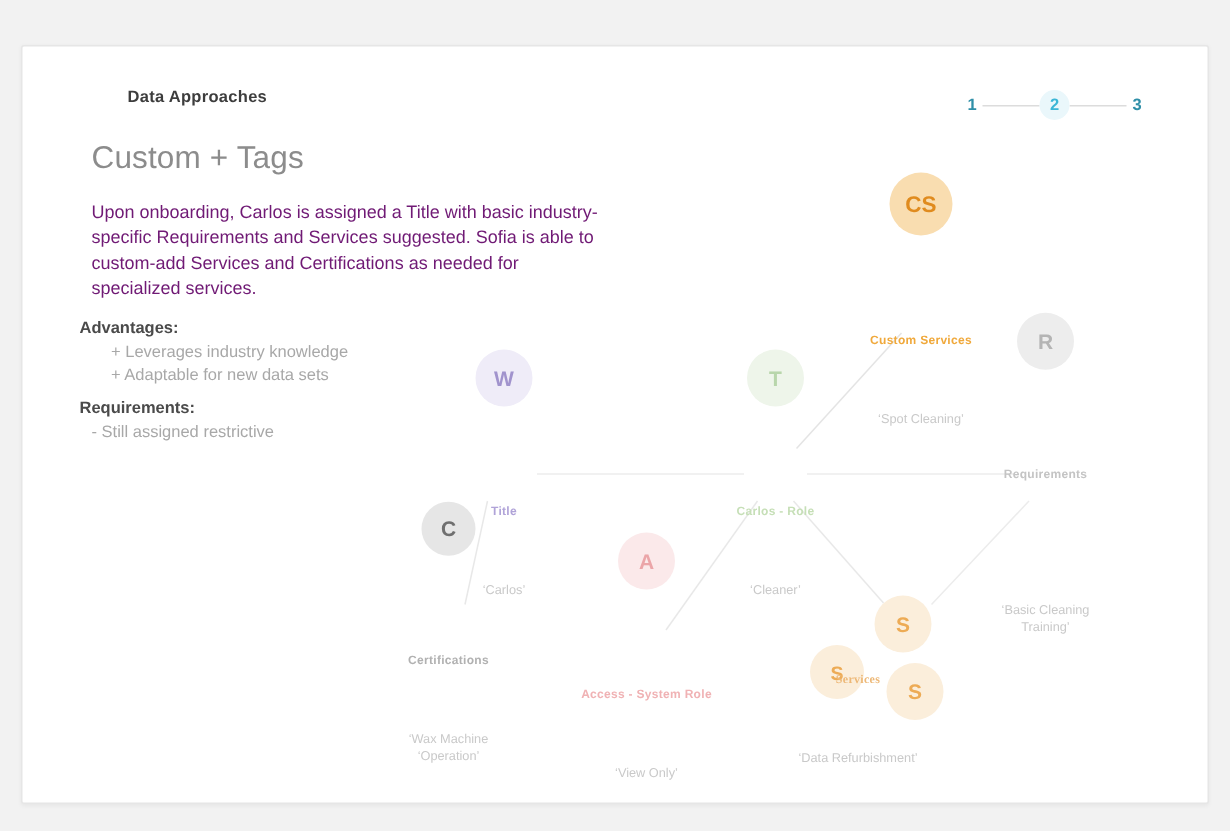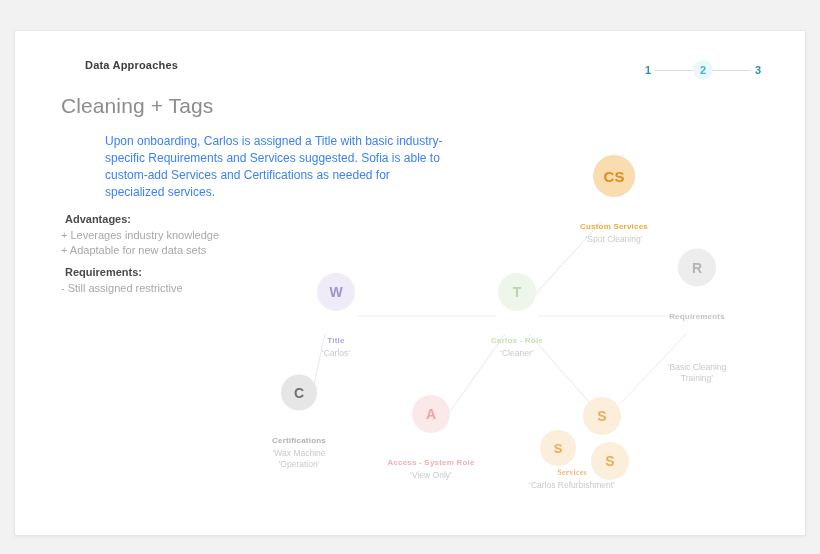--- a/index.html
+++ b/index.html
@@ -30,32 +30,32 @@
     padding-left: 24px;
   }
   .page-title {
     position: absolute; left: 46px; top: 63px;
     font-size: 21px; font-weight: 400; color: #8c8c8c;
     letter-spacing: 0.1px;
   }
   .body-copy {
     position: absolute; left: 46px; top: 102px;
     width: 340px;
-    font-size: 12px; line-height: 17px; color: #3b82f6; margin-left: 44px;
+    font-size: 12px; line-height: 17px; color: #701a75;
   }
   .section-head {
-    position: absolute; left: 50px;
+    position: absolute; left: 38px;
     font-size: 11px; font-weight: bold; color: #4a4a4a;
   }
   .section-list {
     position: absolute; left: 46px;
     font-size: 11px; line-height: 15px; color: #a8a8a8;
   }
   #adv-head { top: 182px; }
-  #adv-list { top: 197px; }
+  #adv-list { top: 197px; margin-left: 13px; }
   #dis-head { top: 235px; }
   #dis-list { top: 250px; }
 
   
   .pager {
     position: absolute; right: 40px; top: 29px;
     display: flex; align-items: center;
     height: 20px;
   }
   .pager-num {
@@ -73,20 +73,21 @@
 
   
   .diagram { position: absolute; left: 0; top: 0; width: 792px; height: 506px; }
   .edges { position: absolute; left: 0; top: 0; }
 
   .node {
     position: absolute;
     display: flex; flex-direction: column; align-items: center;
     transform: translate(-50%, -50%);
     width: 130px;
+    gap: 40px;
   }
   .bubble {
     border-radius: 50%;
     display: flex; align-items: center; justify-content: center;
     font-weight: bold;
     flex: none;
   }
   .node-label {
     margin-top: 25px;
     font-size: 8px; font-weight: bold;
@@ -99,21 +100,21 @@
     text-align: center; line-height: 11px;
   }
 </style>
 </head>
 <body>
 
 <div id="root">
   <div class="card">
 
     <div class="eyebrow">Data Approaches</div>
-    <div class="page-title">Cleaning + Tags</div>
+    <div class="page-title">Custom + Tags</div>
     <div class="body-copy">Upon onboarding, Carlos is assigned a Title with basic industry-specific Requirements and Services suggested. Sofia is able to custom-add Services and Certifications as needed for specialized services.</div>
 
     <div class="section-head" id="adv-head">Advantages:</div>
     <div class="section-list" id="adv-list" style="white-space:pre-line">+ Leverages industry knowledge
 + Adaptable for new data sets</div>
 
     <div class="section-head" id="dis-head">Requirements:</div>
     <div class="section-list" id="dis-list" style="white-space:pre-line">- Still assigned restrictive</div>
 
     <div class="pager" id="pager">
@@ -170,18 +171,18 @@
           <div class="bubble" style="width: 38px; height: 38px; background: rgb(251, 238, 219); color: rgb(237, 171, 85); font-size: 14px;">S</div>
         </div>
         <div class="node" style="left: 543px; top: 417px;">
           <div class="bubble" style="width: 36px; height: 36px; background: rgb(251, 238, 219); color: rgb(237, 171, 85); font-size: 13px;">S</div>
         </div>
         <div class="node" style="left: 595px; top: 430px;">
           <div class="bubble" style="width: 38px; height: 38px; background: rgb(251, 238, 219); color: rgb(237, 171, 85); font-size: 14px;">S</div>
         </div>
         <div class="node" style="left: 557px; top: 440px; width: 170px;">
           <div class="node-label" style="color: rgb(237, 184, 119); margin-top: 17px; font-family: Liberation Serif, serif;">Services</div>
-          <div class="node-value">‘Carlos Refurbishment’</div>
+          <div class="node-value">‘Data Refurbishment’</div>
         </div>
       </div>
 
   </div>
 </div>
 
 </body></html>

